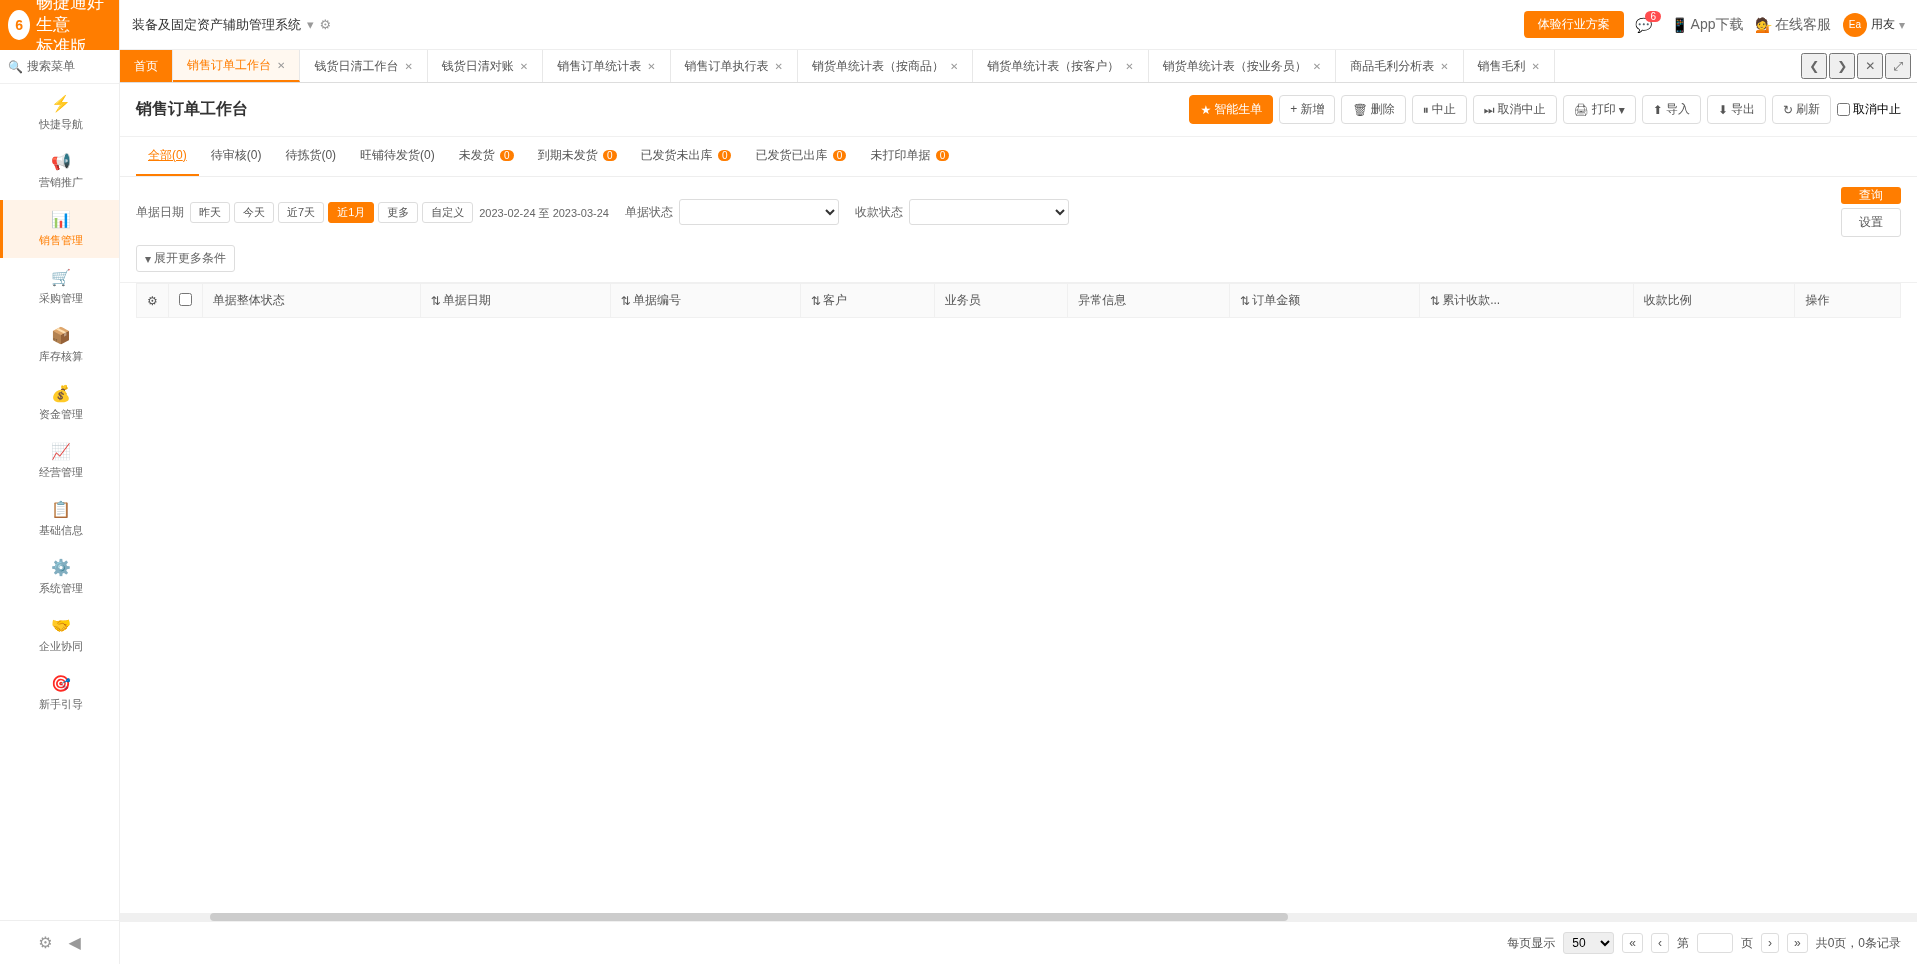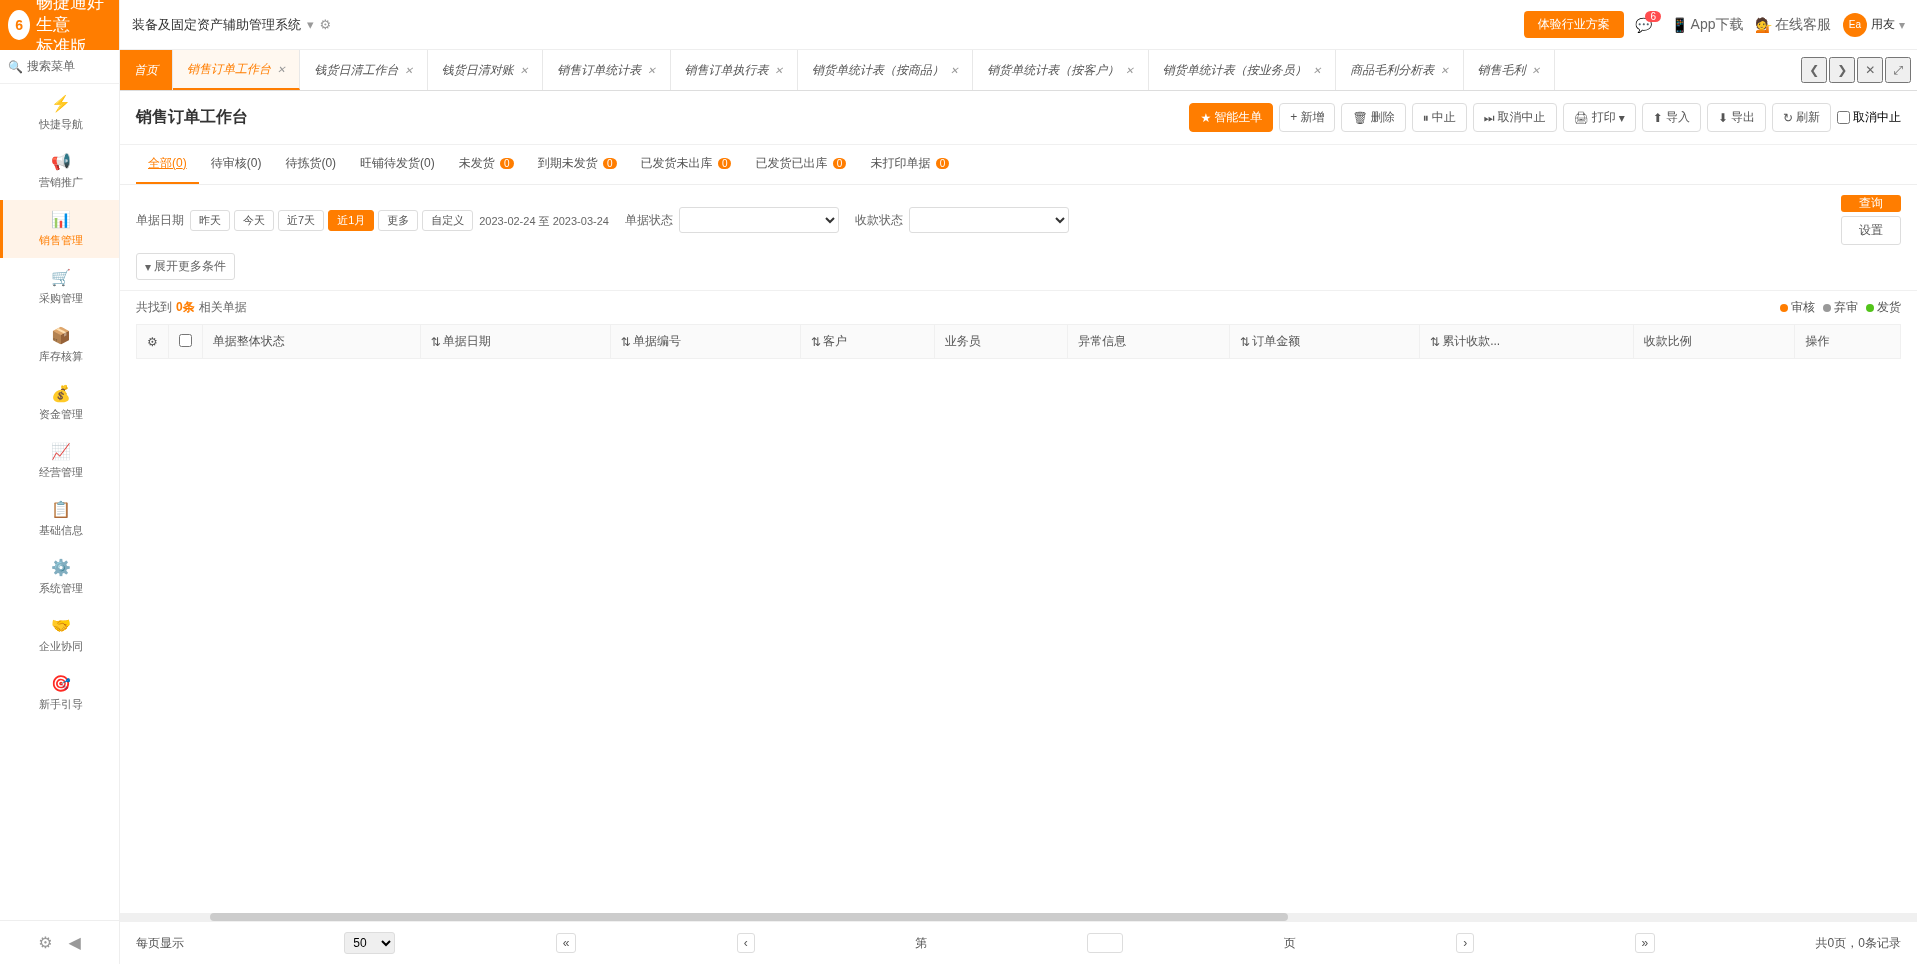--- a/index.html
+++ b/index.html
@@ -26,21 +26,21 @@
     .top-header-actions { display: flex; align-items: center; gap: 12px; }
     .top-header-btn { padding: 5px 14px; border-radius: 4px; cursor: pointer; font-size: 12px; border: none; font-family: Liberation Serif, serif; }
     .btn-orange { background: #ff7d00; color: #fff; }
     .top-header-icon { color: #666; cursor: pointer; font-size: 14px; display: flex; align-items: center; gap: 2px; position: relative; }
     .badge { background: #ff4d4f; color: #fff; border-radius: 10px; font-size: 10px; padding: 0 4px; position: absolute; top: -6px; right: -8px; min-width: 16px; text-align: center; }
     .header-user { display: flex; align-items: center; gap: 4px; color: #333; cursor: pointer; }
     .header-user-avatar { width: 24px; height: 24px; background: #ff7d00; border-radius: 50%; display: flex; align-items: center; justify-content: center; color: #fff; font-size: 10px; }
 
     
     .tab-bar { background: #fff; border-bottom: 1px solid #ddd; display: flex; align-items: center; overflow: hidden; }
-    .tab-item { padding: 10px 14px; cursor: pointer; white-space: nowrap; color: #555; font-size: 12px; border-right: 1px solid #e8e8e8; display: flex; align-items: center; gap: 4px; height: 40px; flex-shrink: 0; font-style: italic; }
+    .tab-item { padding: 10px 14px; cursor: pointer; white-space: nowrap; color: #555; font-size: 12px; border-right: 1px solid #e8e8e8; display: flex; align-items: center; gap: 4px; height: 32px; flex-shrink: 0; }
     .tab-item.active { background: #fff8f0; color: #ff7d00; border-bottom: 2px solid #ff7d00; }
     .tab-item.home { background: #ff7d00; color: #fff; }
     .tab-close { font-size: 10px; color: #999; margin-left: 2px; }
     .tab-nav-btns { display: flex; align-items: center; margin-left: auto; padding: 0 6px; gap: 2px; flex-shrink: 0; }
     .tab-nav-btn { padding: 4px 6px; cursor: pointer; color: #666; font-size: 12px; }
 
     
     .workspace { flex: 1; background: #fff; margin: 0; display: flex; flex-direction: column; }
     .workspace-header { padding: 12px 16px; display: flex; align-items: center; justify-content: space-between; border-bottom: 1px solid #f0f0f0; }
     .workspace-title { font-size: 16px; font-weight: bold; color: #333; }
@@ -87,21 +87,21 @@
     .th-sort { cursor: pointer; display: flex; align-items: center; gap: 2px; }
     .checkbox-cell { width: 30px; text-align: center; }
     .settings-cell { width: 30px; text-align: center; }
 
     
     .empty-state { flex: 1; display: flex; flex-direction: column; align-items: center; justify-content: center; padding: 60px 0; }
     .empty-icon { font-size: 60px; color: #ffcba4; margin-bottom: 12px; }
     .empty-text { color: #999; font-size: 13px; }
 
     
-    .pagination { padding: 10px 16px; background: #fff; border-top: 1px solid #f0f0f0; display: flex; align-items: center; justify-content: space-between; gap: 8px; font-size: 12px; color: #555; }
+    .pagination { padding: 10px 16px; background: #fff; border-top: 1px solid #f0f0f0; display: flex; align-items: center; justify-content: flex-end; gap: 8px; font-size: 12px; color: #555; }
     .page-size-select { padding: 2px 4px; border: 1px solid #ddd; border-radius: 3px; font-size: 12px; }
     .page-btn { padding: 2px 6px; border: 1px solid #ddd; border-radius: 3px; cursor: pointer; background: #fff; color: #555; font-size: 12px; }
     .page-input { width: 36px; padding: 2px 4px; border: 1px solid #ddd; border-radius: 3px; text-align: center; font-size: 12px; }
 
     .scrollbar-area { height: 8px; background: #f0f0f0; margin: 0; position: relative; }
     .scrollbar-thumb { height: 8px; background: #ccc; border-radius: 4px; width: 60%; margin-left: 5%; }
   </style>
 </head>
 <body>
 
@@ -382,41 +382,20 @@
       </div>
       <div style="margin-top:8px;">
         <button class="expand-btn">
           <span>▾</span>
           <span>展开更多条件</span>
         </button>
       </div>
     </div>
 
     <div class="table-area">
-      <div class="table-summary">
-        <div class="table-summary-left">
-          <span>共找到</span>
-          <span class="highlight">0条</span>
-          <span>相关单据</span>
-        </div>
-        <div class="table-summary-right">
-          <div class="summary-action">
-            <span class="dot dot-orange"></span>
-            <span>审核</span>
-          </div>
-          <div class="summary-action">
-            <span class="dot dot-gray"></span>
-            <span>弃审</span>
-          </div>
-          <div class="summary-action">
-            <span class="dot dot-green"></span>
-            <span>发货</span>
-          </div>
-        </div>
-      </div>
 
       <table class="data-table">
         <thead>
           <tr>
             <th class="settings-cell">⚙</th>
             <th class="checkbox-cell">
               <input type="checkbox" style="">
             </th>
             <th>
               <div class="th-sort">

